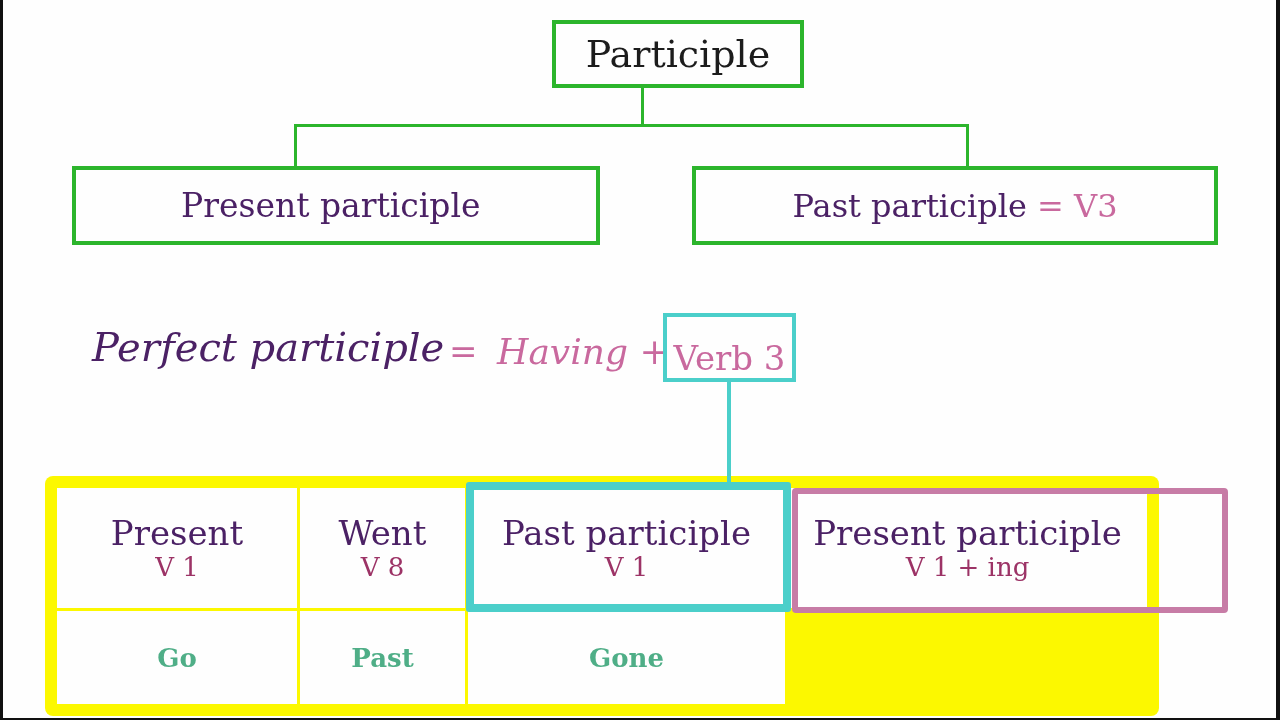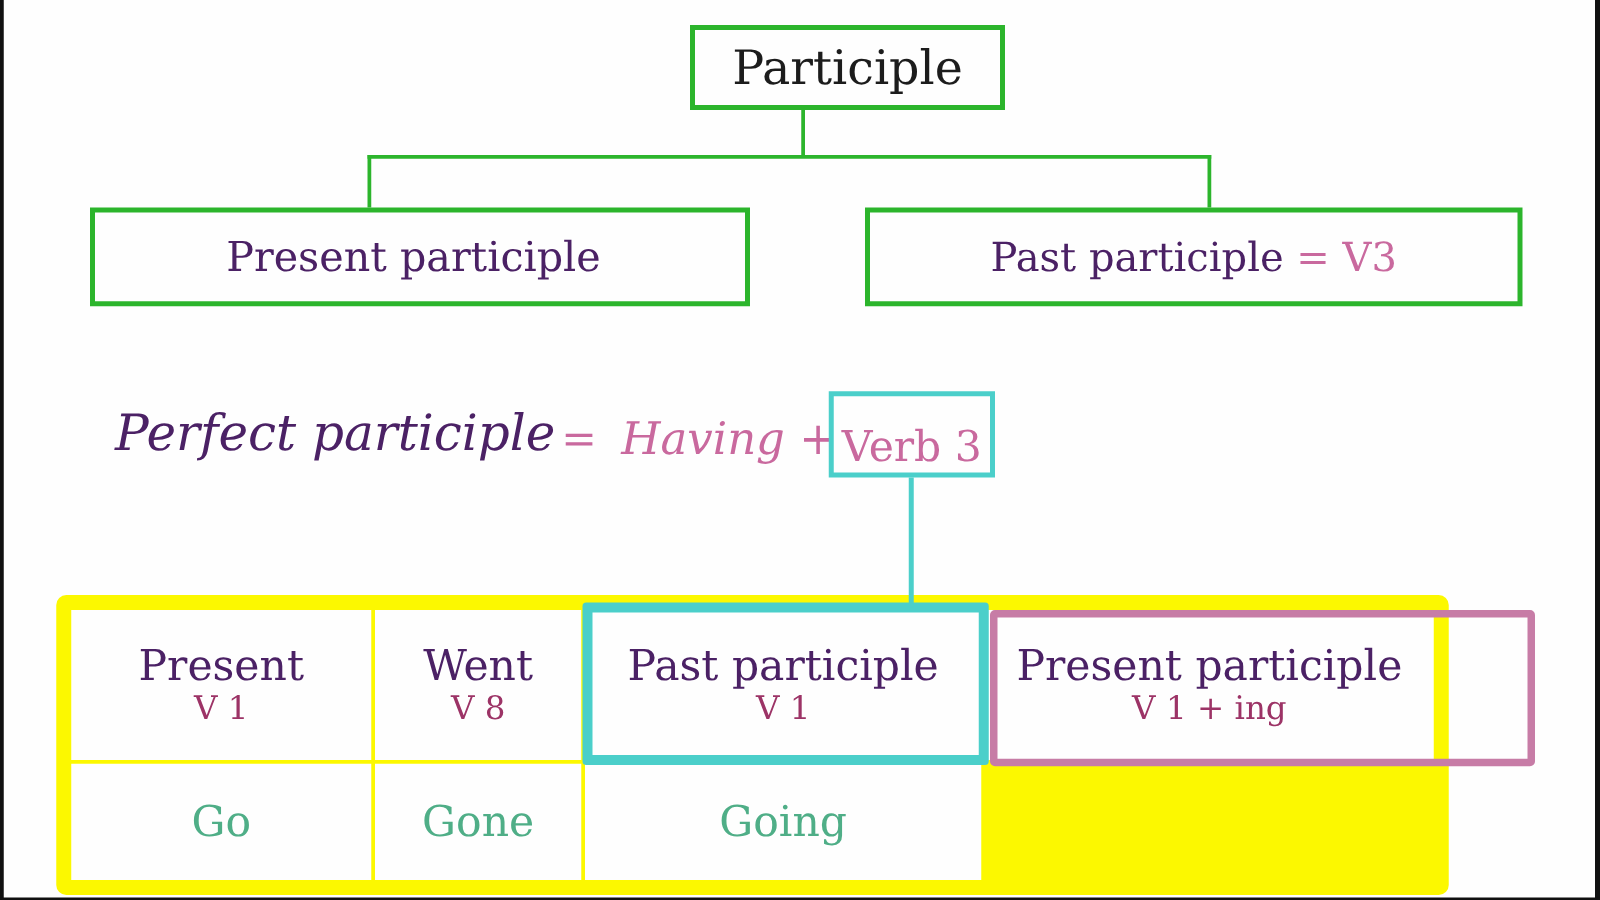--- a/index.html
+++ b/index.html
@@ -63,21 +63,21 @@
     grid-template-rows:120px 1fr;
     gap:3px;
     background:var(--yellow,#fcf800);
   }
   .cell{
     background:#fefefe;
     display:flex;flex-direction:column;align-items:center;justify-content:center;
   }
   .cell .h1{font-size:34px;color:var(--purple,#4b2165);line-height:1.15;}
   .cell .h2{font-size:26px;color:var(--magenta,#9c3366);line-height:1.1;}
-  .cell .v{font-size:34px;color:var(--verbgreen,#4fae87);}
+  .cell .v{font-size:26px;color:var(--verbgreen,#4fae87);font-weight:bold;}
   
   #hl-cyan{
     position:absolute;left:466px;top:482px;width:325px;height:130px;
     border:8px solid var(--cyan,#4bcfca);box-sizing:border-box;border-radius:3px;z-index:5;
   }
   #hl-pink{
     position:absolute;left:792px;top:488px;width:436px;height:125px;
     border:6px solid var(--pinkborder,#c77ca6);box-sizing:border-box;border-radius:4px;z-index:5;
   }
 </style>
@@ -130,24 +130,24 @@
         <span class="h2">V 1</span>
       </div>
       <div class="cell head">
         <span class="h1">Present participle</span>
         <span class="h2">V 1 + ing</span>
       </div>
       <div class="cell">
         <span class="v">Go</span>
       </div>
       <div class="cell">
-        <span class="v">Gone</span>
+        <span class="v">Past</span>
       </div>
       <div class="cell">
-        <span class="v">Going</span>
+        <span class="v">Gone</span>
       </div>
     </div>
   </div>
 
   <div id="hl-cyan"></div>
   <div id="hl-pink"></div>
 
 </div>
 
 </body></html>

